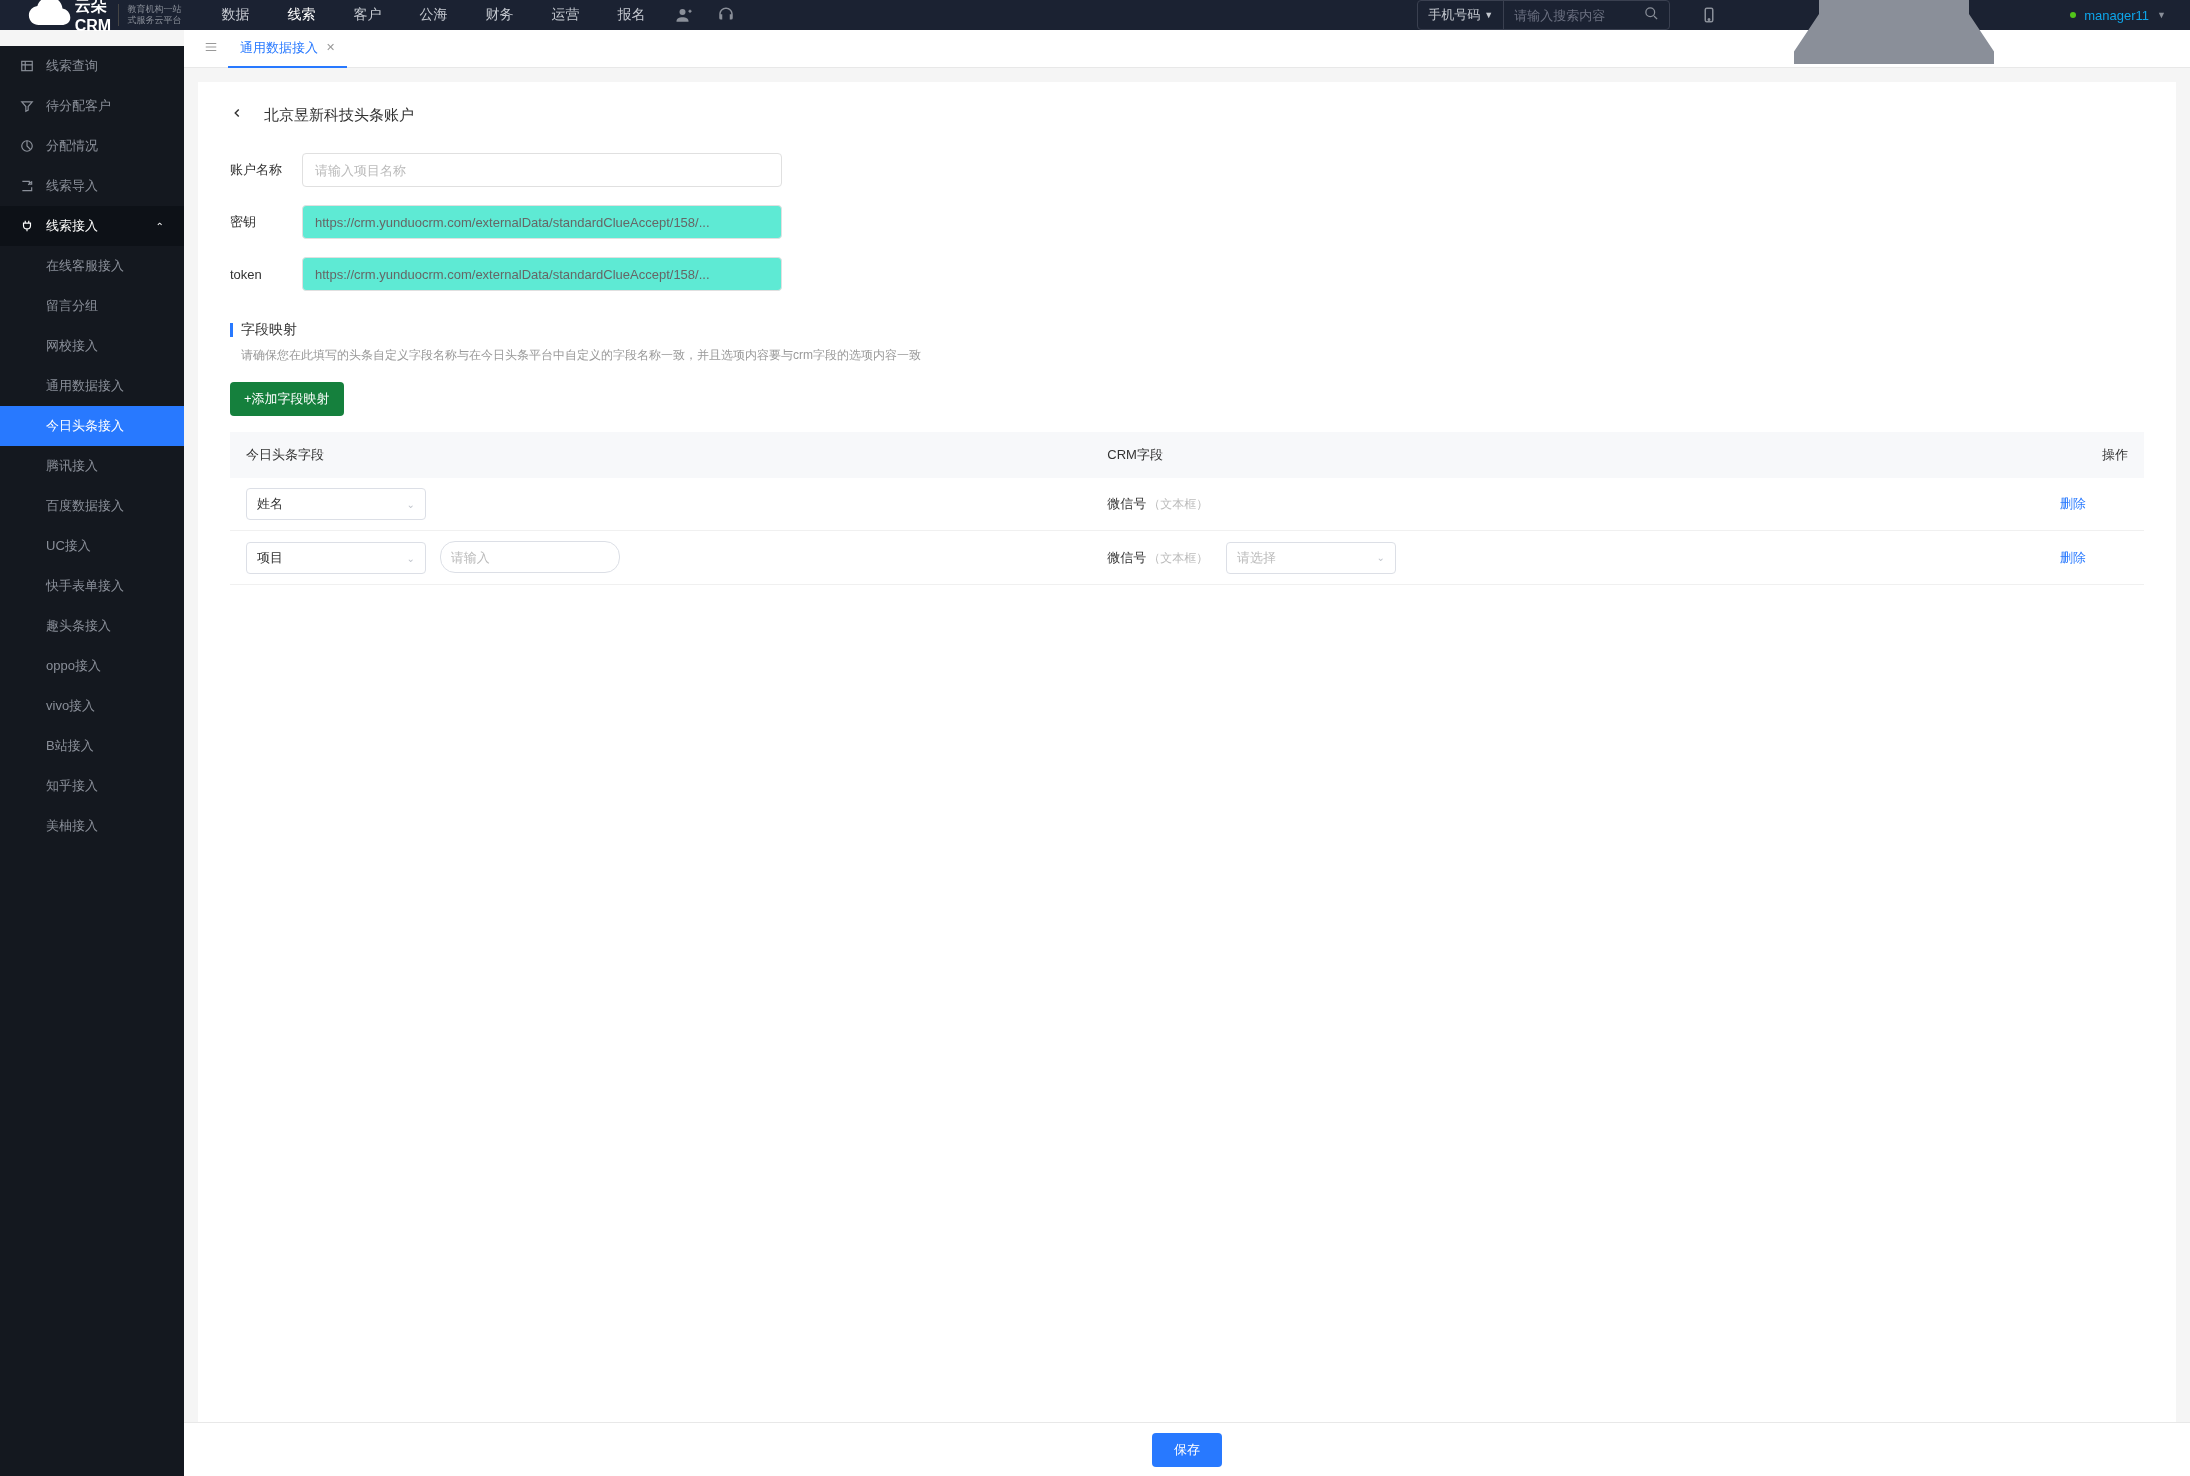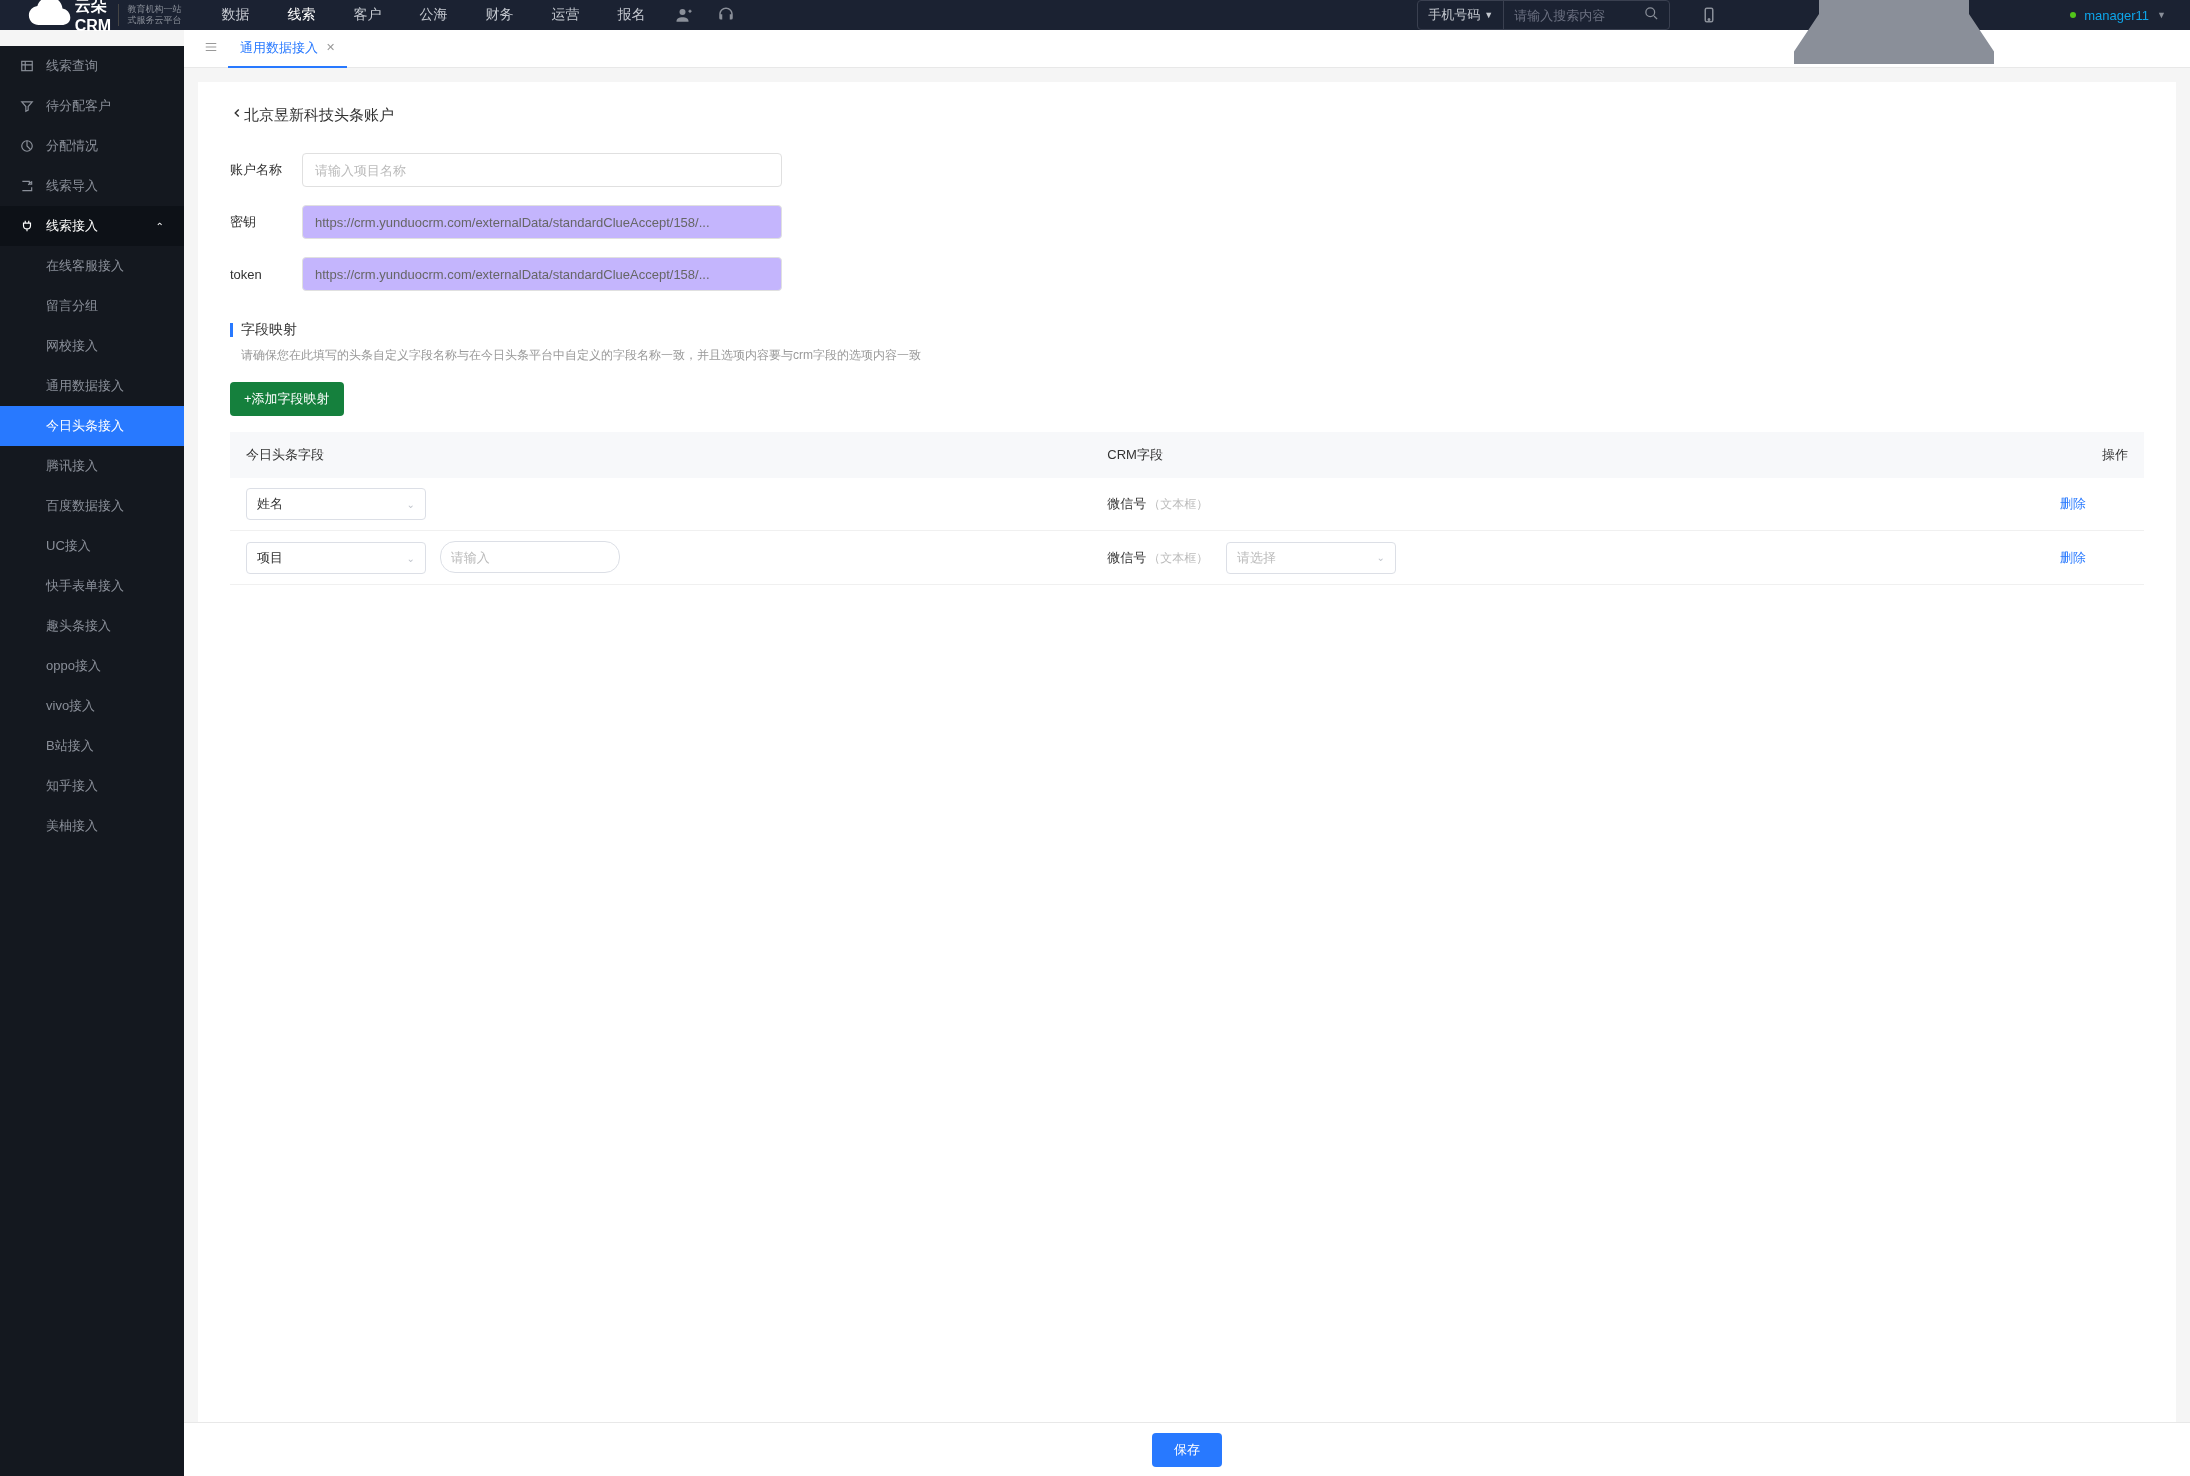--- a/index.html
+++ b/index.html
@@ -37,27 +37,27 @@
 
 
 .main { margin-left: 184px; padding-top: 0; }
 .tabs-bar { background: #fff; height: 38px; display: flex; align-items: center; border-bottom: 1px solid #e8e8e8; padding-left: 10px; gap: 0; }
 .tabs-toggle { padding: 0 10px; color: #999; cursor: pointer; }
 .tab { display: flex; align-items: center; padding: 0 12px; height: 38px; gap: 8px; font-size: 13px; cursor: pointer; }
 .tab.active { color: #2879ff; border-bottom: 2px solid #2879ff; }
 .tab-close { color: #999; font-size: 11px; cursor: pointer; }
 
 .content { background: #fff; margin: 14px; padding: 24px 32px 80px; min-height: calc(100vh - 46px - 38px - 28px); position: relative; }
-.breadcrumb { display: flex; align-items: center; gap: 0; margin-bottom: 28px; font-family: Liberation Mono, monospace; }
+.breadcrumb { display: flex; align-items: center; gap: 20px; margin-bottom: 28px; font-family: Liberation Mono, monospace; }
 .back-arrow { cursor: pointer; font-size: 16px; }
 .bc-title { font-size: 15px; font-weight: 500; }
 
 .form-row { display: flex; align-items: center; margin-bottom: 18px; }
 .form-label { width: 72px; text-align: left; font-size: 13px; color: #333; }
-.form-input { width: 480px; height: 34px; border: 1px solid #e0e0e0; border-radius: 4px; padding: 0 12px; font-size: 13px; outline: none; background: #c4b5fd; color: #666; }
+.form-input { width: 480px; height: 34px; border: 1px solid #e0e0e0; border-radius: 4px; padding: 0 12px; font-size: 13px; outline: none; background: #5eead4; color: #666; }
 .form-input::placeholder { color: #bbb; }
 
 .section-head { display: flex; align-items: center; gap: 8px; margin-top: 30px; margin-bottom: 8px; }
 .section-bar { width: 3px; height: 14px; background: #2879ff; }
 .section-title { font-size: 14px; font-weight: 500; }
 .section-desc { font-size: 12px; color: #999; margin-bottom: 18px; padding-left: 11px; }
 
 .add-btn { background: #15803d; color: #fff; border: none; padding: 8px 14px; border-radius: 4px; font-size: 13px; cursor: pointer; margin-bottom: 16px; }
 
 .tbl { width: 100%; border-collapse: collapse; }

